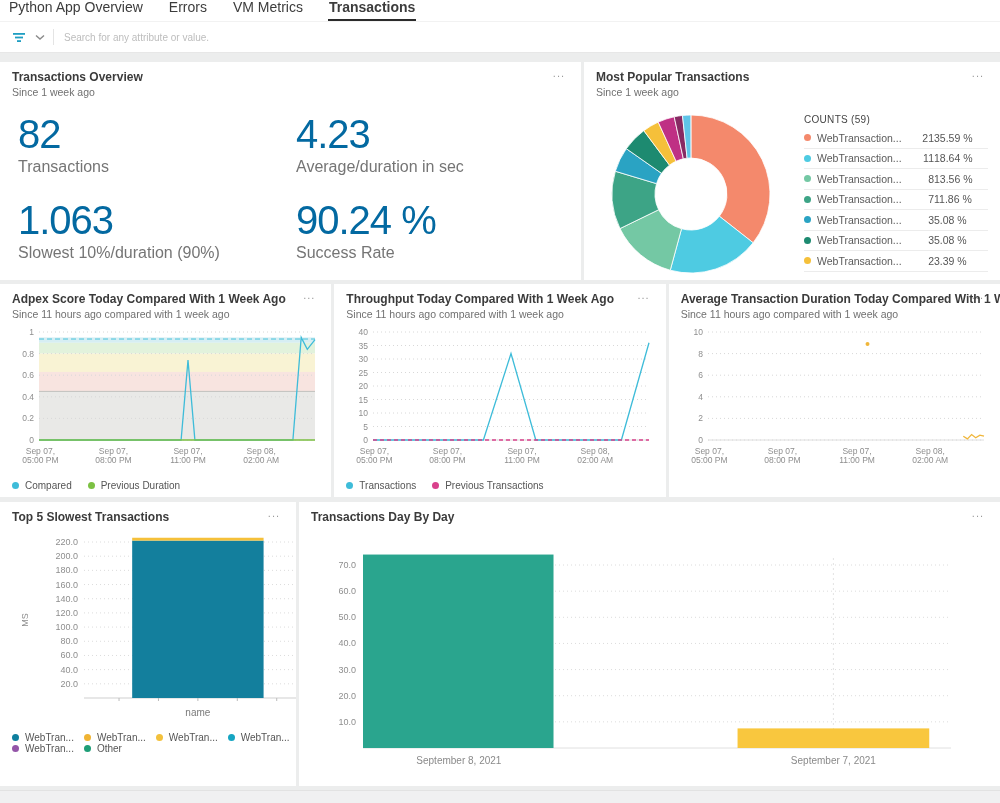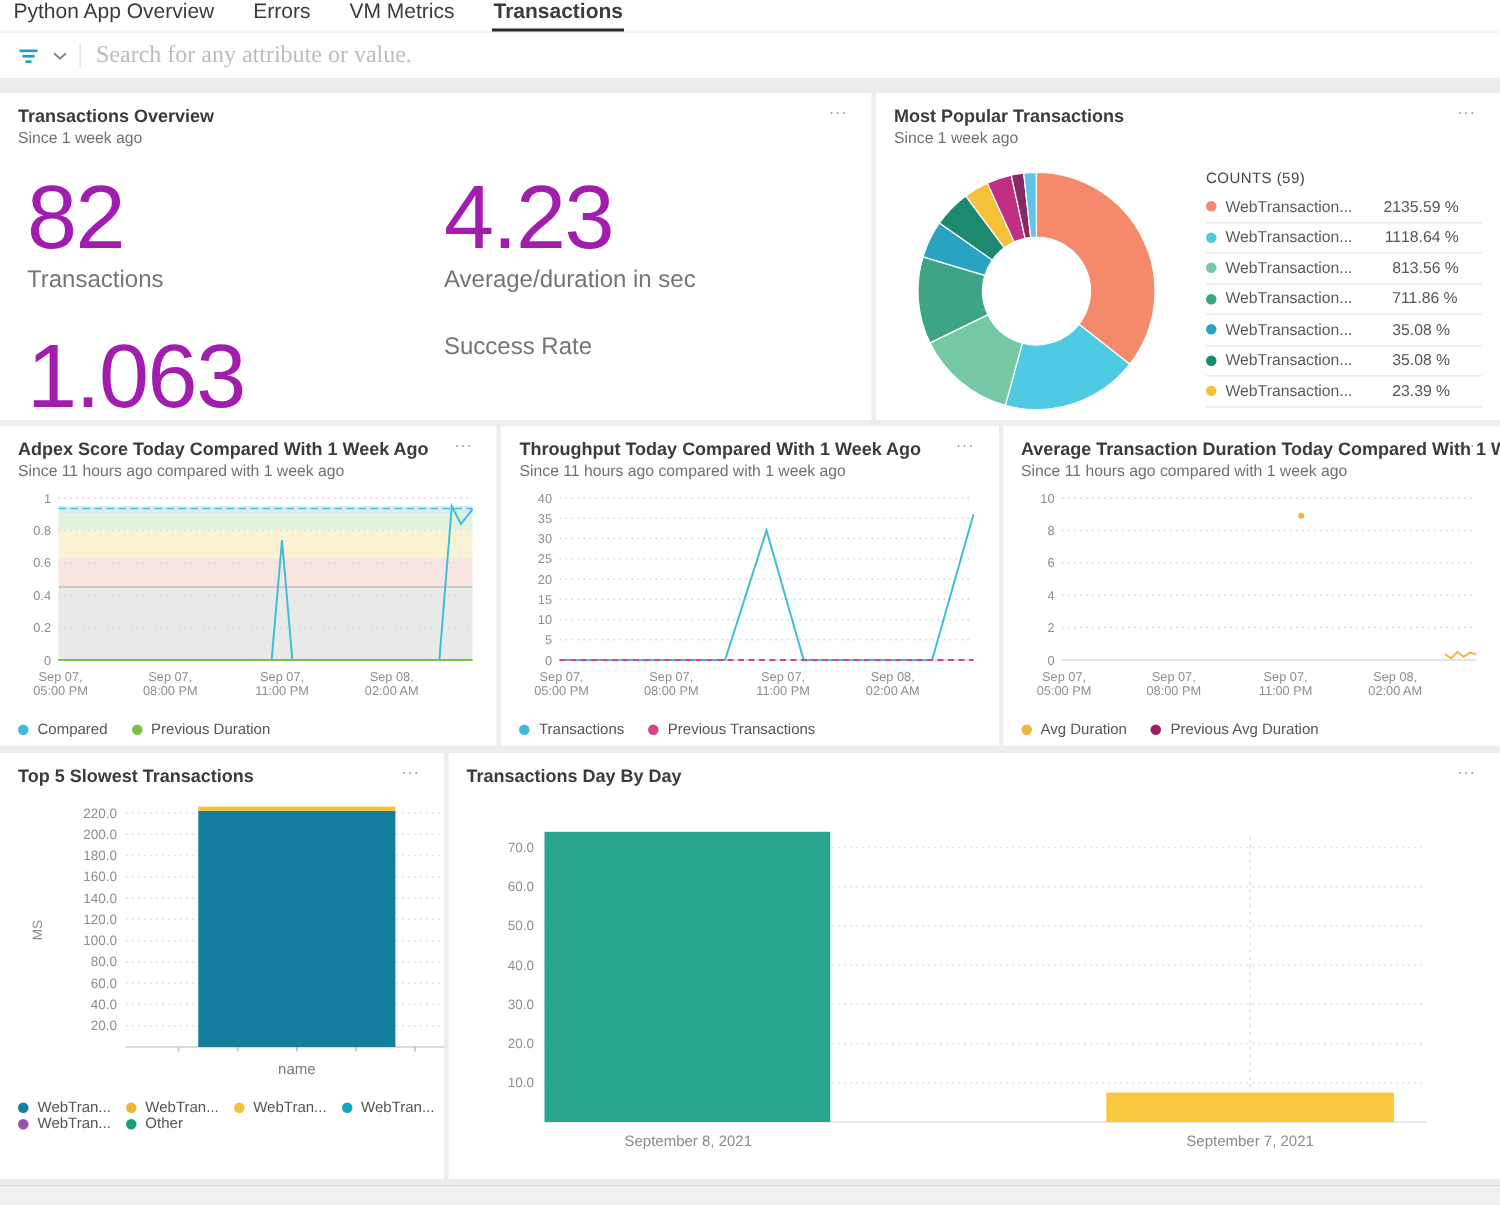--- a/index.html
+++ b/index.html
@@ -4,37 +4,37 @@
 <style>
   html,body{margin:0;padding:0}
   body{width:1000px;height:803px;background:#eceded;overflow:hidden;
        font-family:"Liberation Sans","DejaVu Sans",sans-serif;color:#3c3c3c}
   .topnav{background:#fff;height:21px;display:flex;align-items:flex-end;padding:0 8px;gap:24px;border-bottom:1px solid #f2f2f2}
   .tab{font-size:14px;color:#3c3c3c;padding:4px 1px;cursor:pointer;border-bottom:2px solid transparent}
   .tab.active{font-weight:bold;border-bottom:2px solid #2b2b2b}
   .searchbar{background:#fff;height:30px;display:flex;align-items:center;padding:0 8px;border-bottom:1px solid #e7e7e7}
   .icon-btn{background:none;border:none;padding:2px 4px;cursor:pointer;display:flex;align-items:center}
   .vdiv{width:1px;height:16px;background:#e4e4e4;margin:0 8px 0 4px}
-  .search-input{flex:1;border:none;outline:none;font-size:16px;color:#444;background:transparent;font-family:Liberation Serif, serif}
+  .search-input{flex:1;border:none;outline:none;font-size:10px;color:#444;background:transparent;font-family:Liberation Sans, sans-serif}
   .search-input::placeholder{color:#bdbdbd}
   .row{display:flex;gap:3px}
   .row1{margin-top:9px;height:218px}
   .row2{margin-top:4px;height:213px}
   .row3{margin-top:5px;height:284px}
   .panel{background:#fff;position:relative;box-sizing:border-box;padding:8px 12px;overflow:hidden}
   .p-overview{width:581px}
   .p-popular{flex:1}
   .row2 .panel{flex:1}
   .p-top5{width:296px}
   .p-daybyday{flex:1}
   .p-title{font-size:12px;font-weight:bold;color:#3b3b3b;padding-right:26px;white-space:nowrap}
   .p-sub{font-size:10.5px;color:#707070;margin-top:2px}
   .menu-btn{position:absolute;top:4px;right:10px;color:#9a9a9a;font-size:11px;letter-spacing:1px;background:none;border:none;cursor:pointer;font-family:inherit}
   .metrics{display:grid;grid-template-columns:278px 1fr;margin:16px 0 0 6px;row-gap:24px}
-  .metric-value{font-size:60px;color:#a21caf;letter-spacing:-1px;line-height:1.02}
+  .metric-value{font-size:40px;color:#0369a1;letter-spacing:-1px;line-height:1.02}
   .metric-label{font-size:16px;color:#757575;margin-top:3px}
   .popular-body{display:flex;margin-top:4px}
   .donut-wrap{width:204px;padding-top:8px}
   .counts{flex:1;margin-left:4px;margin-top:12px}
   .counts-header{font-size:10px;font-weight:normal;color:#454545;letter-spacing:.3px;margin-bottom:3px}
   .c-row{display:flex;align-items:center;height:19.5px;border-bottom:1px solid #ececec;font-size:10.5px;color:#555;cursor:pointer}
   .dot{width:7px;height:7px;border-radius:50%;display:inline-block;margin-right:6px;flex:none}
   .c-name{flex:1;color:#5a5a5a}
   .c-count{width:28px;text-align:right;color:#555}
   .c-pct{width:54px;color:#555}
@@ -84,22 +84,24 @@
       <div class="metric">
         <div class="metric-value">82</div>
         <div class="metric-label">Transactions</div>
       </div>
       <div class="metric">
         <div class="metric-value">4.23</div>
         <div class="metric-label">Average/duration in sec</div>
       </div>
       <div class="metric">
         <div class="metric-value">1.063</div>
+        <div class="metric-label">Slowest 10%/duration (90%)</div>
       </div>
       <div class="metric">
+        <div class="metric-value">90.24 %</div>
         <div class="metric-label">Success Rate</div>
       </div>
     </div>
   </section>
 
   <section class="panel p-popular">
     <div class="p-title">Most Popular Transactions</div>
     <div class="p-sub">Since 1 week ago</div>
     <button class="menu-btn">...</button>
     <div class="popular-body">
@@ -272,30 +274,20 @@
           <line x1="27" x2="303" y1="114" y2="114" stroke="#d8d8d8" stroke-dasharray="1,3"></line>
           <text x="22" y="117" text-anchor="end" class="ax">0</text>
           <line x1="27" x2="303" y1="114" y2="114" stroke="#dedede"></line>
           <polyline points="282.3,110.2 286.4,112.9 290.6,108.6 294.7,111.8 298.9,109.1 303.0,110.2" fill="none" stroke="#f0b63a" stroke-width="1.3"></polyline>
           <circle cx="186.528" cy="17.88" r="2" fill="#f0b63a"></circle>
           <text x="28.38" y="128" text-anchor="middle" class="ax"><tspan x="28.38" dy="0">Sep 07,</tspan><tspan x="28.38" dy="9">05:00 PM</tspan></text>
           <text x="101.52000000000001" y="128" text-anchor="middle" class="ax"><tspan x="101.52000000000001" dy="0">Sep 07,</tspan><tspan x="101.52000000000001" dy="9">08:00 PM</tspan></text>
           <text x="176.04000000000002" y="128" text-anchor="middle" class="ax"><tspan x="176.04000000000002" dy="0">Sep 07,</tspan><tspan x="176.04000000000002" dy="9">11:00 PM</tspan></text>
           <text x="249.18" y="128" text-anchor="middle" class="ax"><tspan x="249.18" dy="0">Sep 08,</tspan><tspan x="249.18" dy="9">02:00 AM</tspan></text>
         </svg></div>
-    <div class="legend">
-        <span class="legend-item">
-          <i class="dot" style="background: rgb(240, 182, 58);"></i>
-          <span>Avg Duration</span>
-        </span>
-        <span class="legend-item">
-          <i class="dot" style="background: rgb(158, 31, 99);"></i>
-          <span>Previous Avg Duration</span>
-        </span>
-      </div>
   </section>
 </div>
 
 <div class="row row3">
   <section class="panel p-top5">
     <div class="p-title">Top 5 Slowest Transactions</div>
     <button class="menu-btn">...</button>
     <div class="chart-body"><svg width="311" height="196" viewBox="0 0 311 196">
           <line x1="72" x2="291" y1="12" y2="12" stroke="#dcdcdc" stroke-dasharray="1,3"></line>
           <text x="66" y="15" text-anchor="end" class="ax2">220.0</text>

